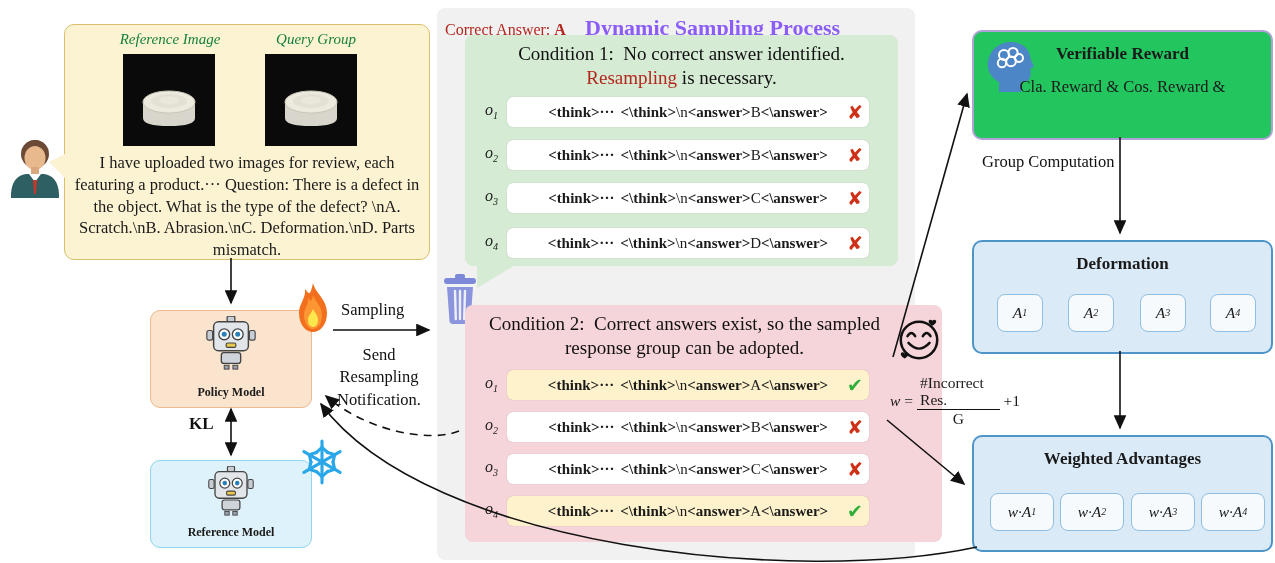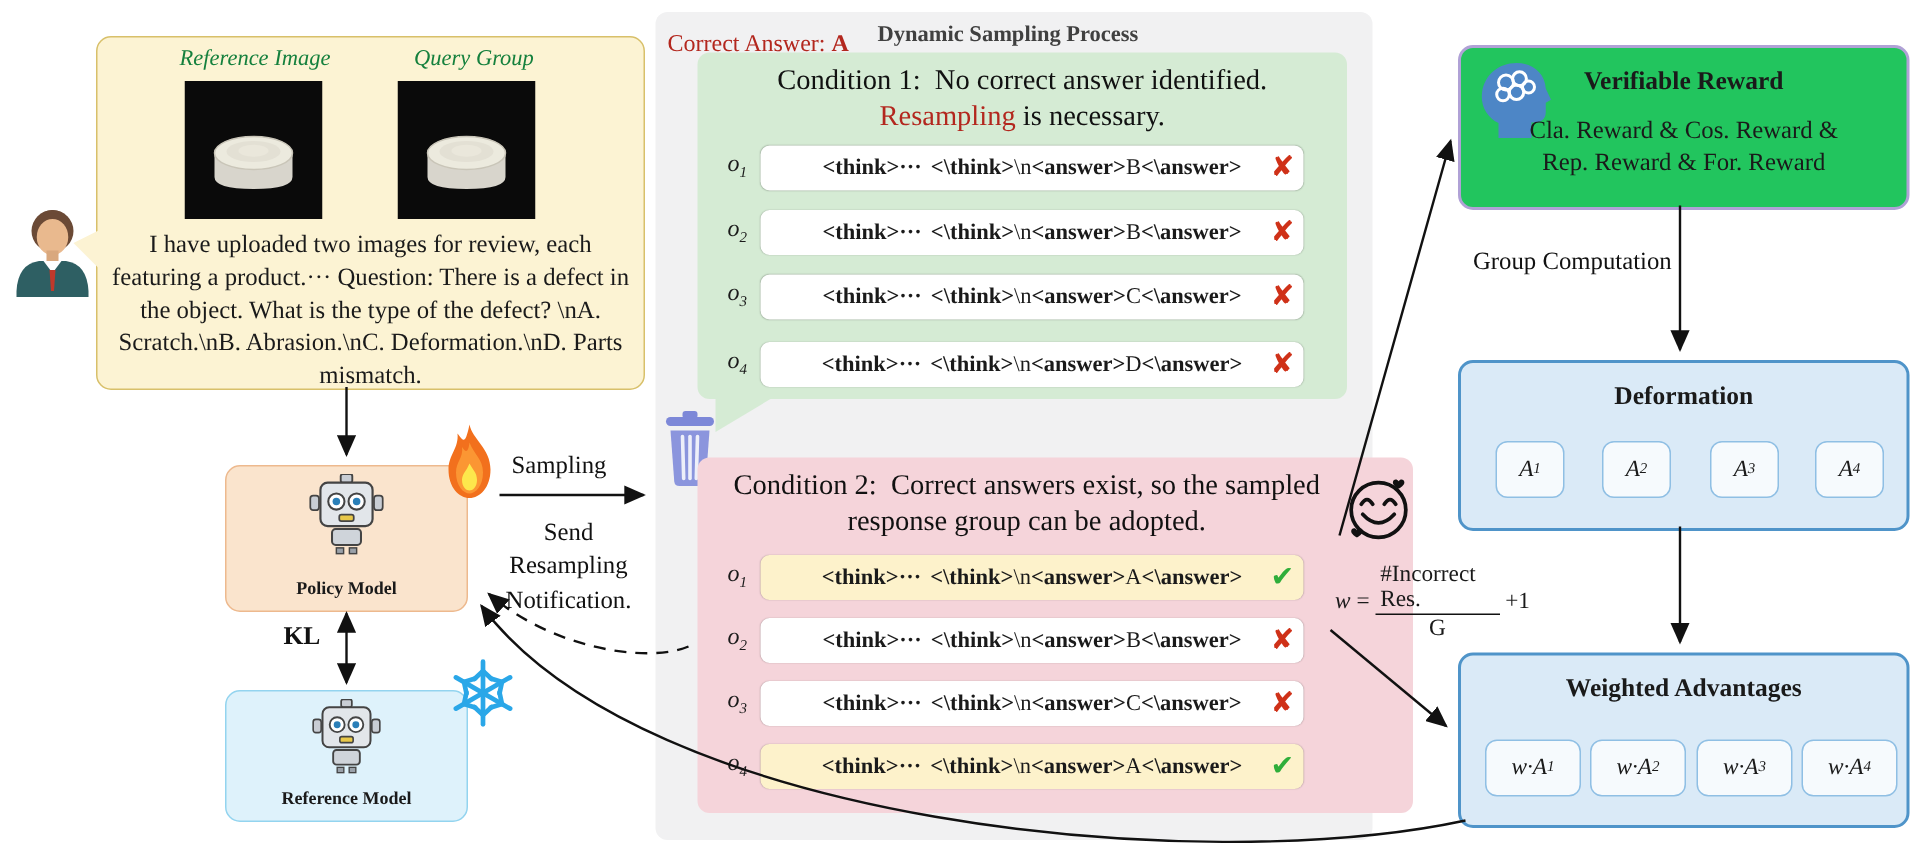--- a/index.html
+++ b/index.html
@@ -26,21 +26,21 @@
   .policy{left:150px;top:310px;width:160px;height:96px;background:#fae4cd;border:1.5px solid #edb98e;}
   .refmod{left:150px;top:460px;width:160px;height:86px;background:#def2fb;border:1.5px solid #93d4ef;}
   .model-label{position:absolute;left:0;right:0;bottom:7px;font-weight:bold;font-size:12px;}
   .robot{position:absolute;left:50%;transform:translateX(-50%);top:5px;}
 
   .edge-label{font-size:16.5px;color:#111;}
 
   
   .panel{left:437px;top:8px;width:478px;height:552px;background:#f1f1f2;border-radius:8px;}
   .correct-ans{left:8px;top:13px;font-size:16px;color:#b3271e;}
-  .panel-title{left:148px;top:7px;font-size:15px;font-weight:bold;color:#404040;}
+  .panel-title{left:148px;top:7px;font-size:22px;font-weight:bold;color:#8b5cf6;}
   .cond{border-radius:8px;}
   .cond1{left:28px;top:27px;width:433px;height:231px;background:#d5ebd4;}
   .cond1-tail{position:absolute;left:12px;bottom:-22px;width:0;height:0;
       border-top:24px solid #d5ebd4;border-right:40px solid transparent;}
   .cond2{left:28px;top:297px;width:433px;height:237px;background:#f5d4da;padding-left:44px;}
   .cond-header{position:absolute;left:8px;right:8px;top:7px;text-align:center;
       font-size:19px;line-height:1.25;color:#111;}
   .cond2 .cond-header{right:52px;left:14px;}
   .red{color:#b3271e;}
   .srow{position:absolute;left:0;width:100%;height:30px;}
@@ -340,25 +340,24 @@
         <circle cx="20" cy="15" r="5"></circle>
         <circle cx="29" cy="12.5" r="4.6"></circle>
         <circle cx="35" cy="18" r="4"></circle>
         <circle cx="18" cy="23" r="4.2"></circle>
         <circle cx="27" cy="21.5" r="4.8"></circle>
       </g>
     </svg>
     <div class="rtitle">Verifiable Reward</div>
     <div class="rlines">
       <div>Cla. Reward &amp; Cos. Reward &amp;</div>
-      <div>Rep. Reward &amp; For. Reward</div>
     </div>
   </div>
 
-  <div class="abs edge-label" style="left:982px;top:164px">Group Computation</div>
+  <div class="abs edge-label" style="left:982px;top:152px">Group Computation</div>
 
   <div class="abs rbox advbox">
     <div class="rtitle">Deformation</div>
     <div class="mini mini-a" style="left:23px">
         <span>A</span>
         <sub>1</sub>
       </div>
     <div class="mini mini-a" style="left:94px">
         <span>A</span>
         <sub>2</sub>

